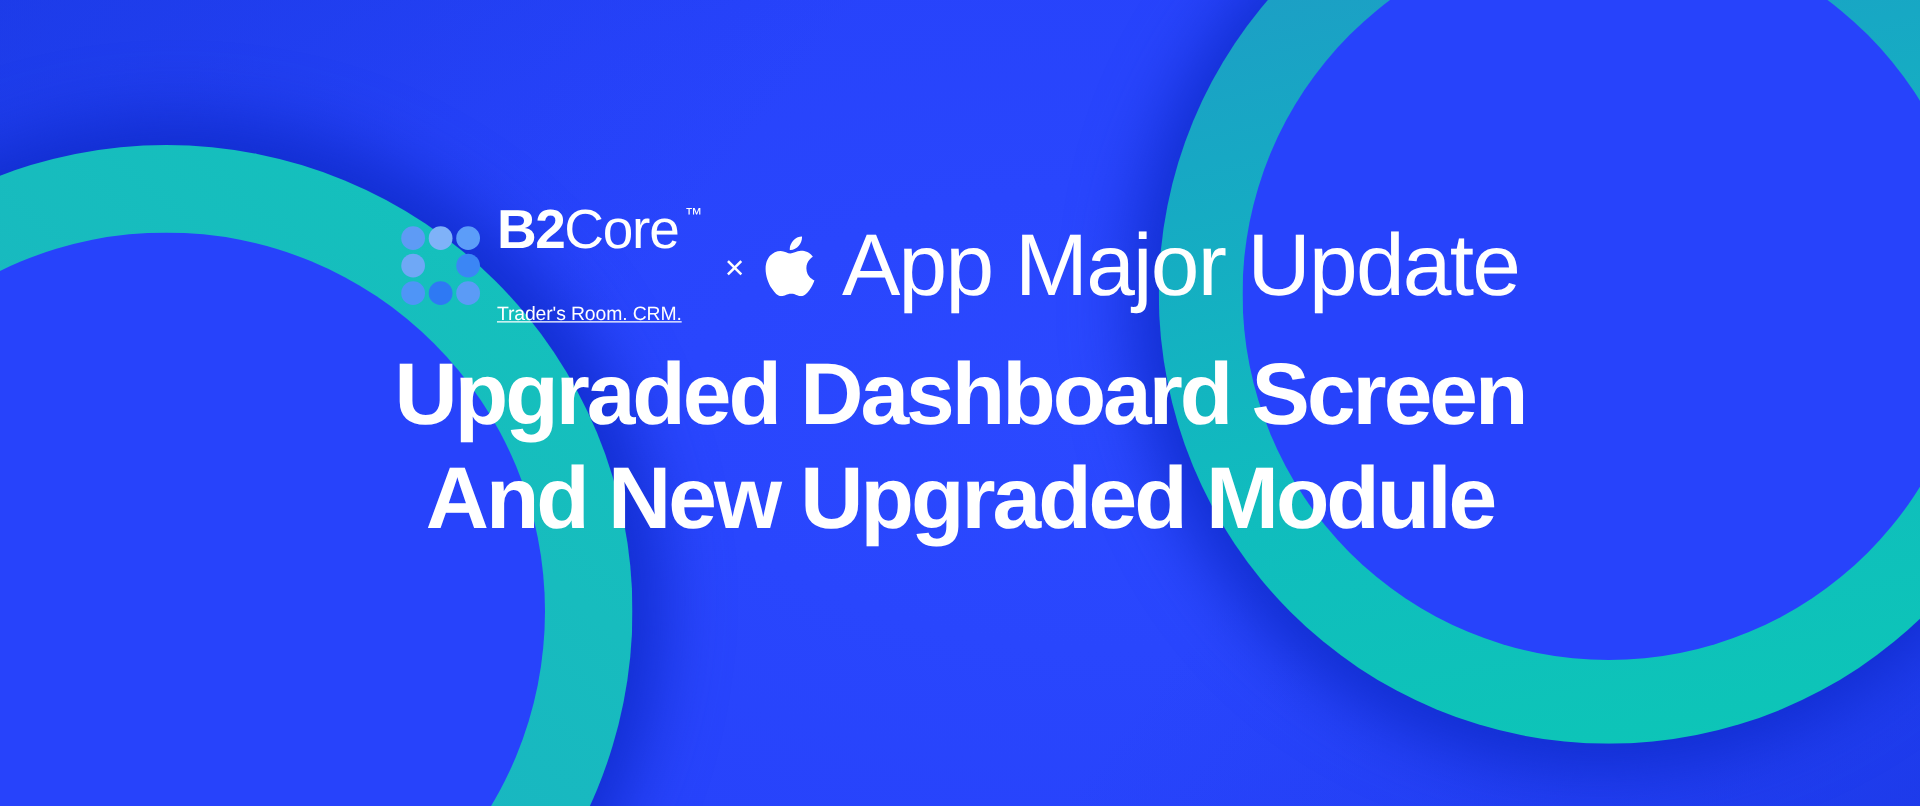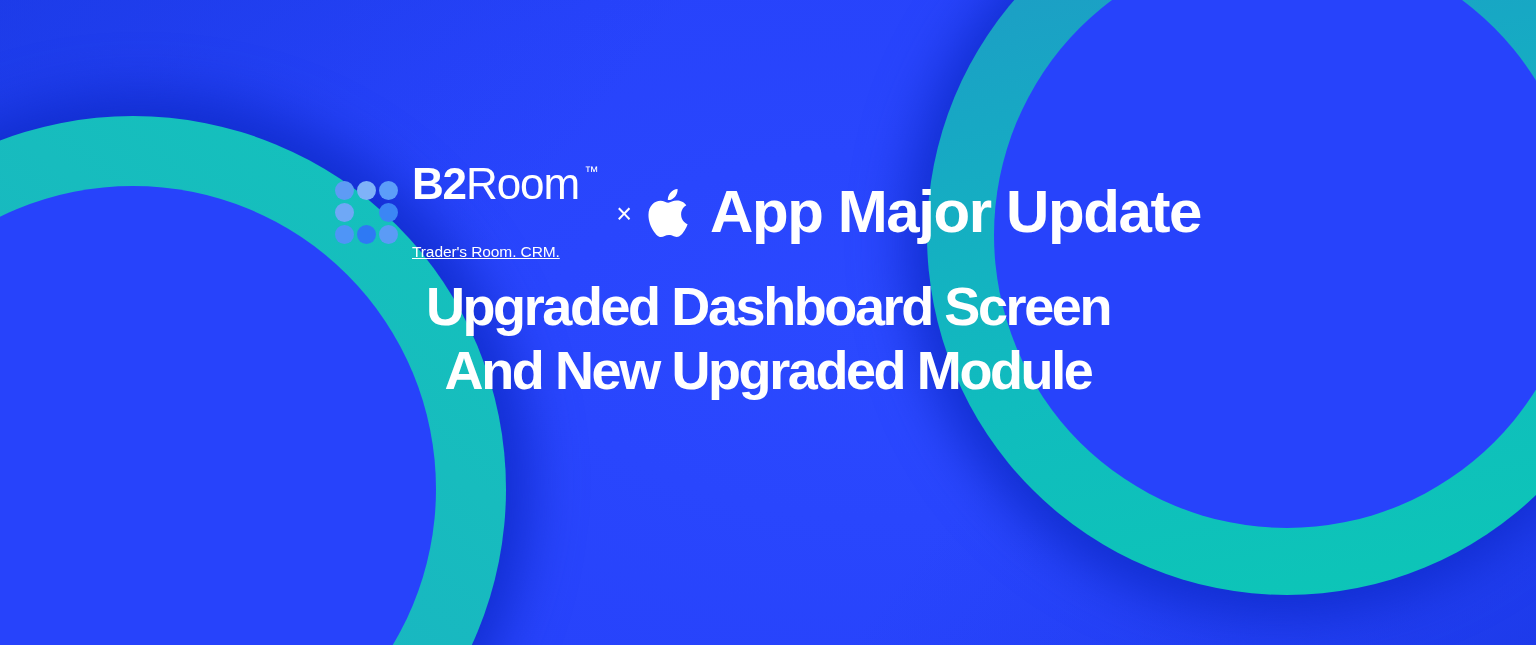--- a/index.html
+++ b/index.html
@@ -173,34 +173,34 @@
     display: block;
     width: 40px;
     height: 48px;
     margin-right: 22px;
     position: relative;
     top: 1px;
   }
 
   .lockup-title {
     color: #ffffff;
-    font-size: 60px;
-    font-weight: 700;
+    font-size: 70px;
+    font-weight: 400;
     letter-spacing: -1.4px;
     line-height: 1;
     white-space: nowrap;
   }
 
   
   .headline {
     margin-top: 26px;
     text-align: center;
     color: #ffffff;
     font-weight: 700;
-    font-size: 54px;
+    font-size: 70px;
     line-height: 1.19;
     letter-spacing: -2.4px;
     white-space: nowrap;
   }
   .headline .line { display: block; }
 </style>
 </head>
 <body>
 
 <div id="banner">
@@ -225,21 +225,21 @@
         <i class="empty"></i>
         <i style="background: rgb(59, 134, 245);"></i>
         <i style="background: rgb(79, 149, 247);"></i>
         <i style="background: rgb(46, 121, 244);"></i>
         <i style="background: rgb(91, 155, 246);"></i>
       </div>
 
       <div class="brand-block">
         <div class="brand-row">
           <span class="brand-b2">B2</span>
-          <span class="brand-core">Room</span>
+          <span class="brand-core">Core</span>
           <span class="brand-tm">™</span>
         </div>
         <div class="brand-tagline">Trader's Room. CRM.</div>
       </div>
 
       <span class="cross">×</span>
 
       <span class="apple-icon">
         <svg viewBox="0 0 814 1000" width="40" height="48" aria-hidden="true">
           <path fill="#ffffff" d="M788.1 340.9c-5.8 4.5-108.2 62.2-108.2 190.5 0 148.4 130.3 200.9 134.2 202.2-.6 3.2-20.7 71.9-68.7 141.9-42.8 61.6-87.5 123.1-155.5 123.1s-85.5-39.5-164-39.5c-76.5 0-103.7 40.8-165.9 40.8s-105.6-57-155.5-127C46.7 790.7 0 663 0 541.8c0-194.4 126.4-297.5 250.8-297.5 66.1 0 121.2 43.4 162.7 43.4 39.5 0 101.1-46 176.3-46 28.5 0 130.9 2.6 198.3 99.2zM554 159.4c31.1-36.9 53.1-88.1 53.1-139.3 0-7.1-.6-14.3-1.9-20.1-50.6 1.9-110.8 33.7-147.1 75.8-28.5 32.4-55.1 83.6-55.1 135.5 0 7.8 1.3 15.6 1.9 18.1 3.2.6 8.4 1.3 13.6 1.3 45.4 0 102.5-30.4 135.5-71.3z"></path>

